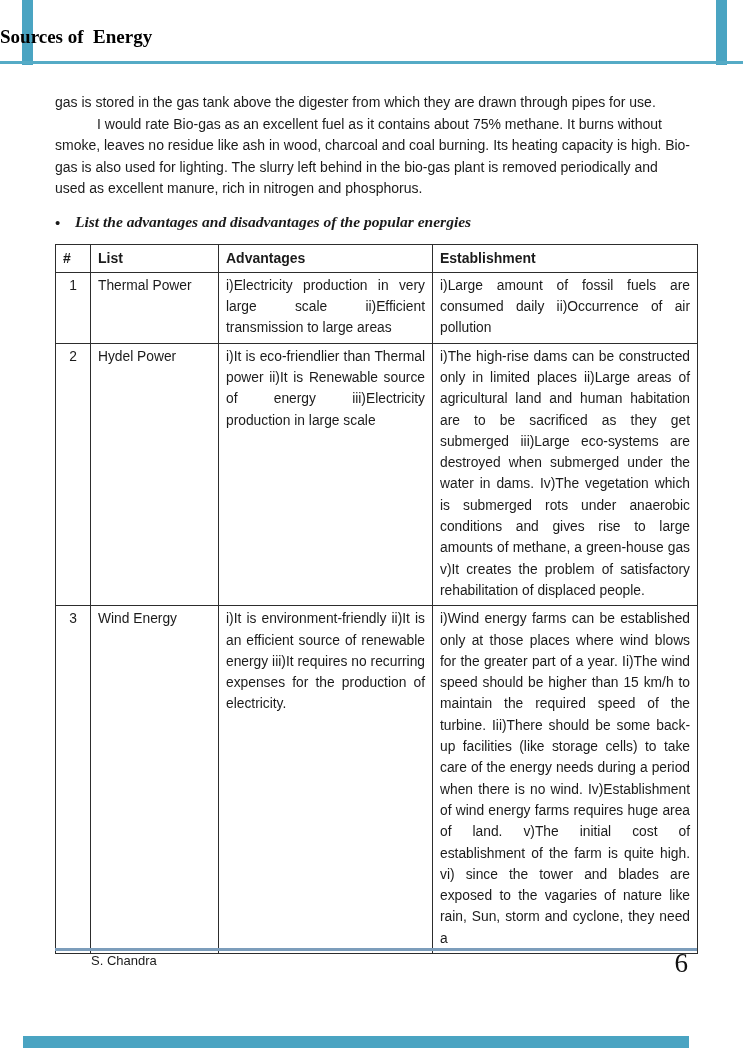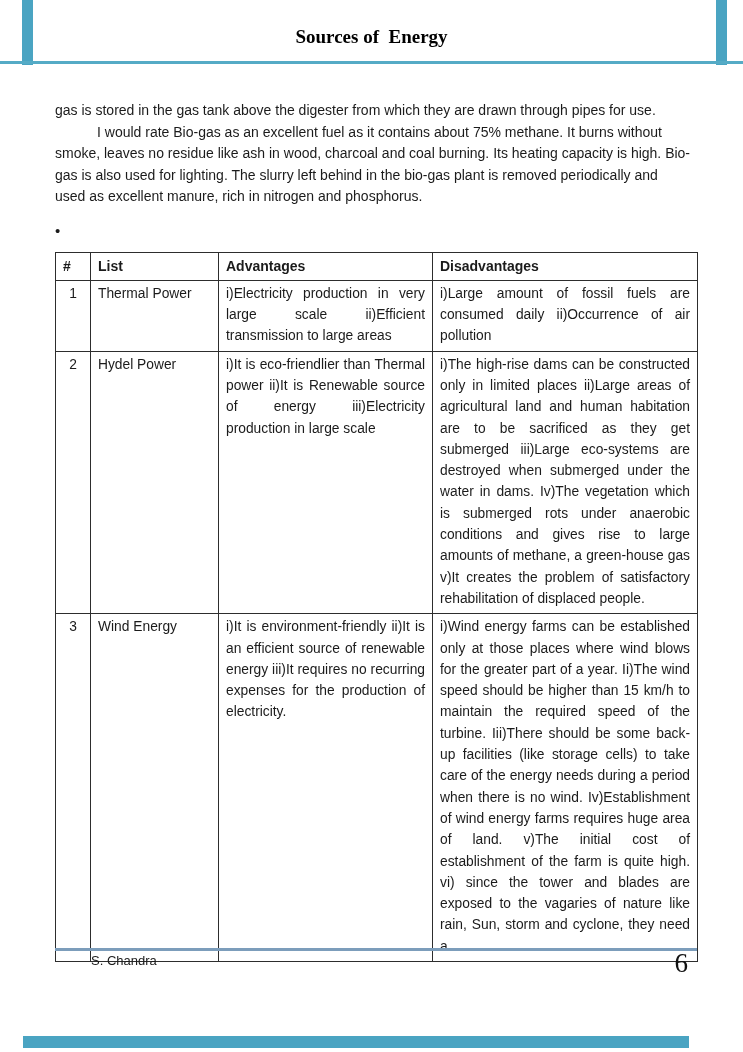--- a/index.html
+++ b/index.html
@@ -12,28 +12,27 @@
     overflow:hidden;
     margin:0 auto;
   }
   
   .bar-v{position:absolute;top:0;width:11px;height:65px;background:#4aa4c2;}
   .bar-v.left{left:22px;}
   .bar-v.right{left:716px;}
   .rule-top{position:absolute;top:61px;left:0;width:743px;height:3px;background:#55abc6;}
   .doc-title{
     position:absolute;top:26px;left:0;width:743px;
-    text-align:center;
     font-family:"Liberation Serif",serif;
     font-weight:bold;font-size:19px;
     white-space:pre-wrap;
     color:#000;
   }
   
-  .content{position:absolute;top:100px;left:55px;width:637px;}
+  .content{position:absolute;top:92px;left:55px;width:637px;}
   .intro p{margin:0;font-size:14px;line-height:21.5px;text-align:left;}
   .intro p.indent{text-indent:42px;}
   .bullet-head{
     display:flex;align-items:flex-start;
     margin-top:13px;
     font-family:"Liberation Serif",serif;
     font-style:italic;font-weight:bold;font-size:15.5px;
   }
   .bullet-dot{width:20px;flex:0 0 20px;font-style:normal;font-size:15px;line-height:20px;}
   
@@ -79,35 +78,36 @@
   <div class="doc-title">Sources of  Energy</div>
 
   <div class="content">
     <div class="intro">
       <p>gas is stored in the gas tank above the digester from which they are drawn through pipes for use.</p>
       <p class="indent">I would rate Bio-gas as an excellent fuel as it contains about 75% methane. It burns without smoke, leaves no residue like ash in wood, charcoal and coal burning. Its heating capacity is high. Bio-gas is also used for lighting. The slurry left behind in the bio-gas plant is removed periodically and used as excellent manure, rich in nitrogen and phosphorus.</p>
     </div>
 
     <div class="bullet-head">
       <span class="bullet-dot">•</span>
+      <span>List the advantages and disadvantages of the popular energies</span>
     </div>
 
     <table class="energy">
       <colgroup>
         <col class="c-num">
           <col class="c-type">
           <col class="c-adv">
           <col class="c-dis">
       </colgroup>
       <tbody>
           <tr>
         <th class="num">#</th>
         <th>List</th>
         <th>Advantages</th>
-        <th>Disadvantages</th>
+        <th>Establishment</th>
       </tr>
       <tr style="height:66px;">
         <td class="num">1</td>
         <td>Thermal Power</td>
         <td class="just">i)Electricity production in very large scale ii)Efficient transmission to large areas</td>
         <td class="just">i)Large amount of fossil fuels are consumed daily ii)Occurrence of air pollution</td>
       </tr>
       <tr style="height:256px;">
         <td class="num">2</td>
         <td>Hydel Power</td>

